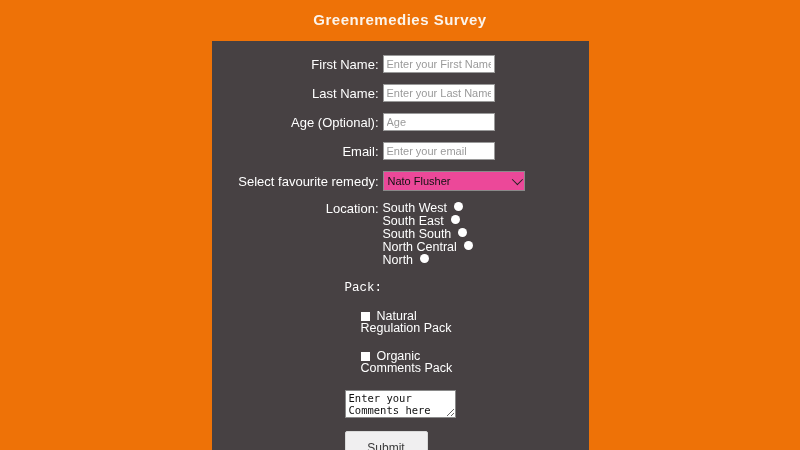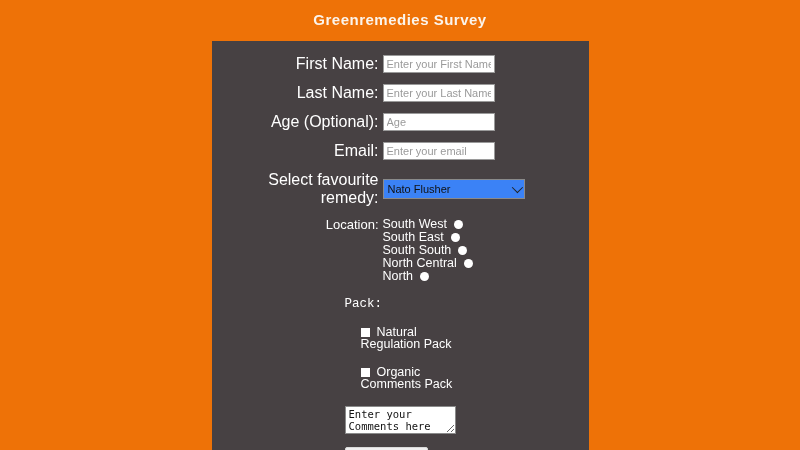--- a/index.html
+++ b/index.html
@@ -29,40 +29,40 @@
   }
   .row {
     display: flex;
     align-items: center;
     margin-bottom: 11px;
   }
   .row .lbl {
     width: 167px;
     text-align: right;
     color: #ffffff;
-    font-size: 16px;
+    font-size: 13px;
     padding-right: 4px;
     flex: none;
   }
   .row input[type="text"] {
     width: 104px;
     height: 14px;
     font-size: 11px;
     font-family: "Liberation Sans", sans-serif;
     border: 1px solid #9a9a9a;
     padding: 1px 3px;
     background: #ffffff;
     color: #222;
     outline: none;
   }
   .row input[type="text"]::placeholder { color: #9a9a9a; }
   .select-box {
     width: 132px;
     height: 16px;
-    background: #3b82f6;
+    background: #ec4899;
     border: 1px solid #8a8a8a;
     display: flex;
     align-items: center;
     justify-content: space-between;
     padding: 1px 4px;
     font-size: 11px;
     color: #111;
     cursor: default;
   }
   .chevron {
@@ -82,21 +82,20 @@
     text-align: right;
     color: #ffffff;
     font-size: 13px;
     padding-right: 4px;
     flex: none;
     line-height: 13px;
   }
   .loc-options { display: flex; flex-direction: column; }
   .loc-item {
     display: flex;
-    align-items: center;
     color: #ffffff;
     font-size: 12.5px;
     line-height: 13px;
     height: 13px;
   }
   .radio-dot {
     width: 9px; height: 9px;
     border-radius: 50%;
     background: #ffffff;
     margin-left: 7px;

